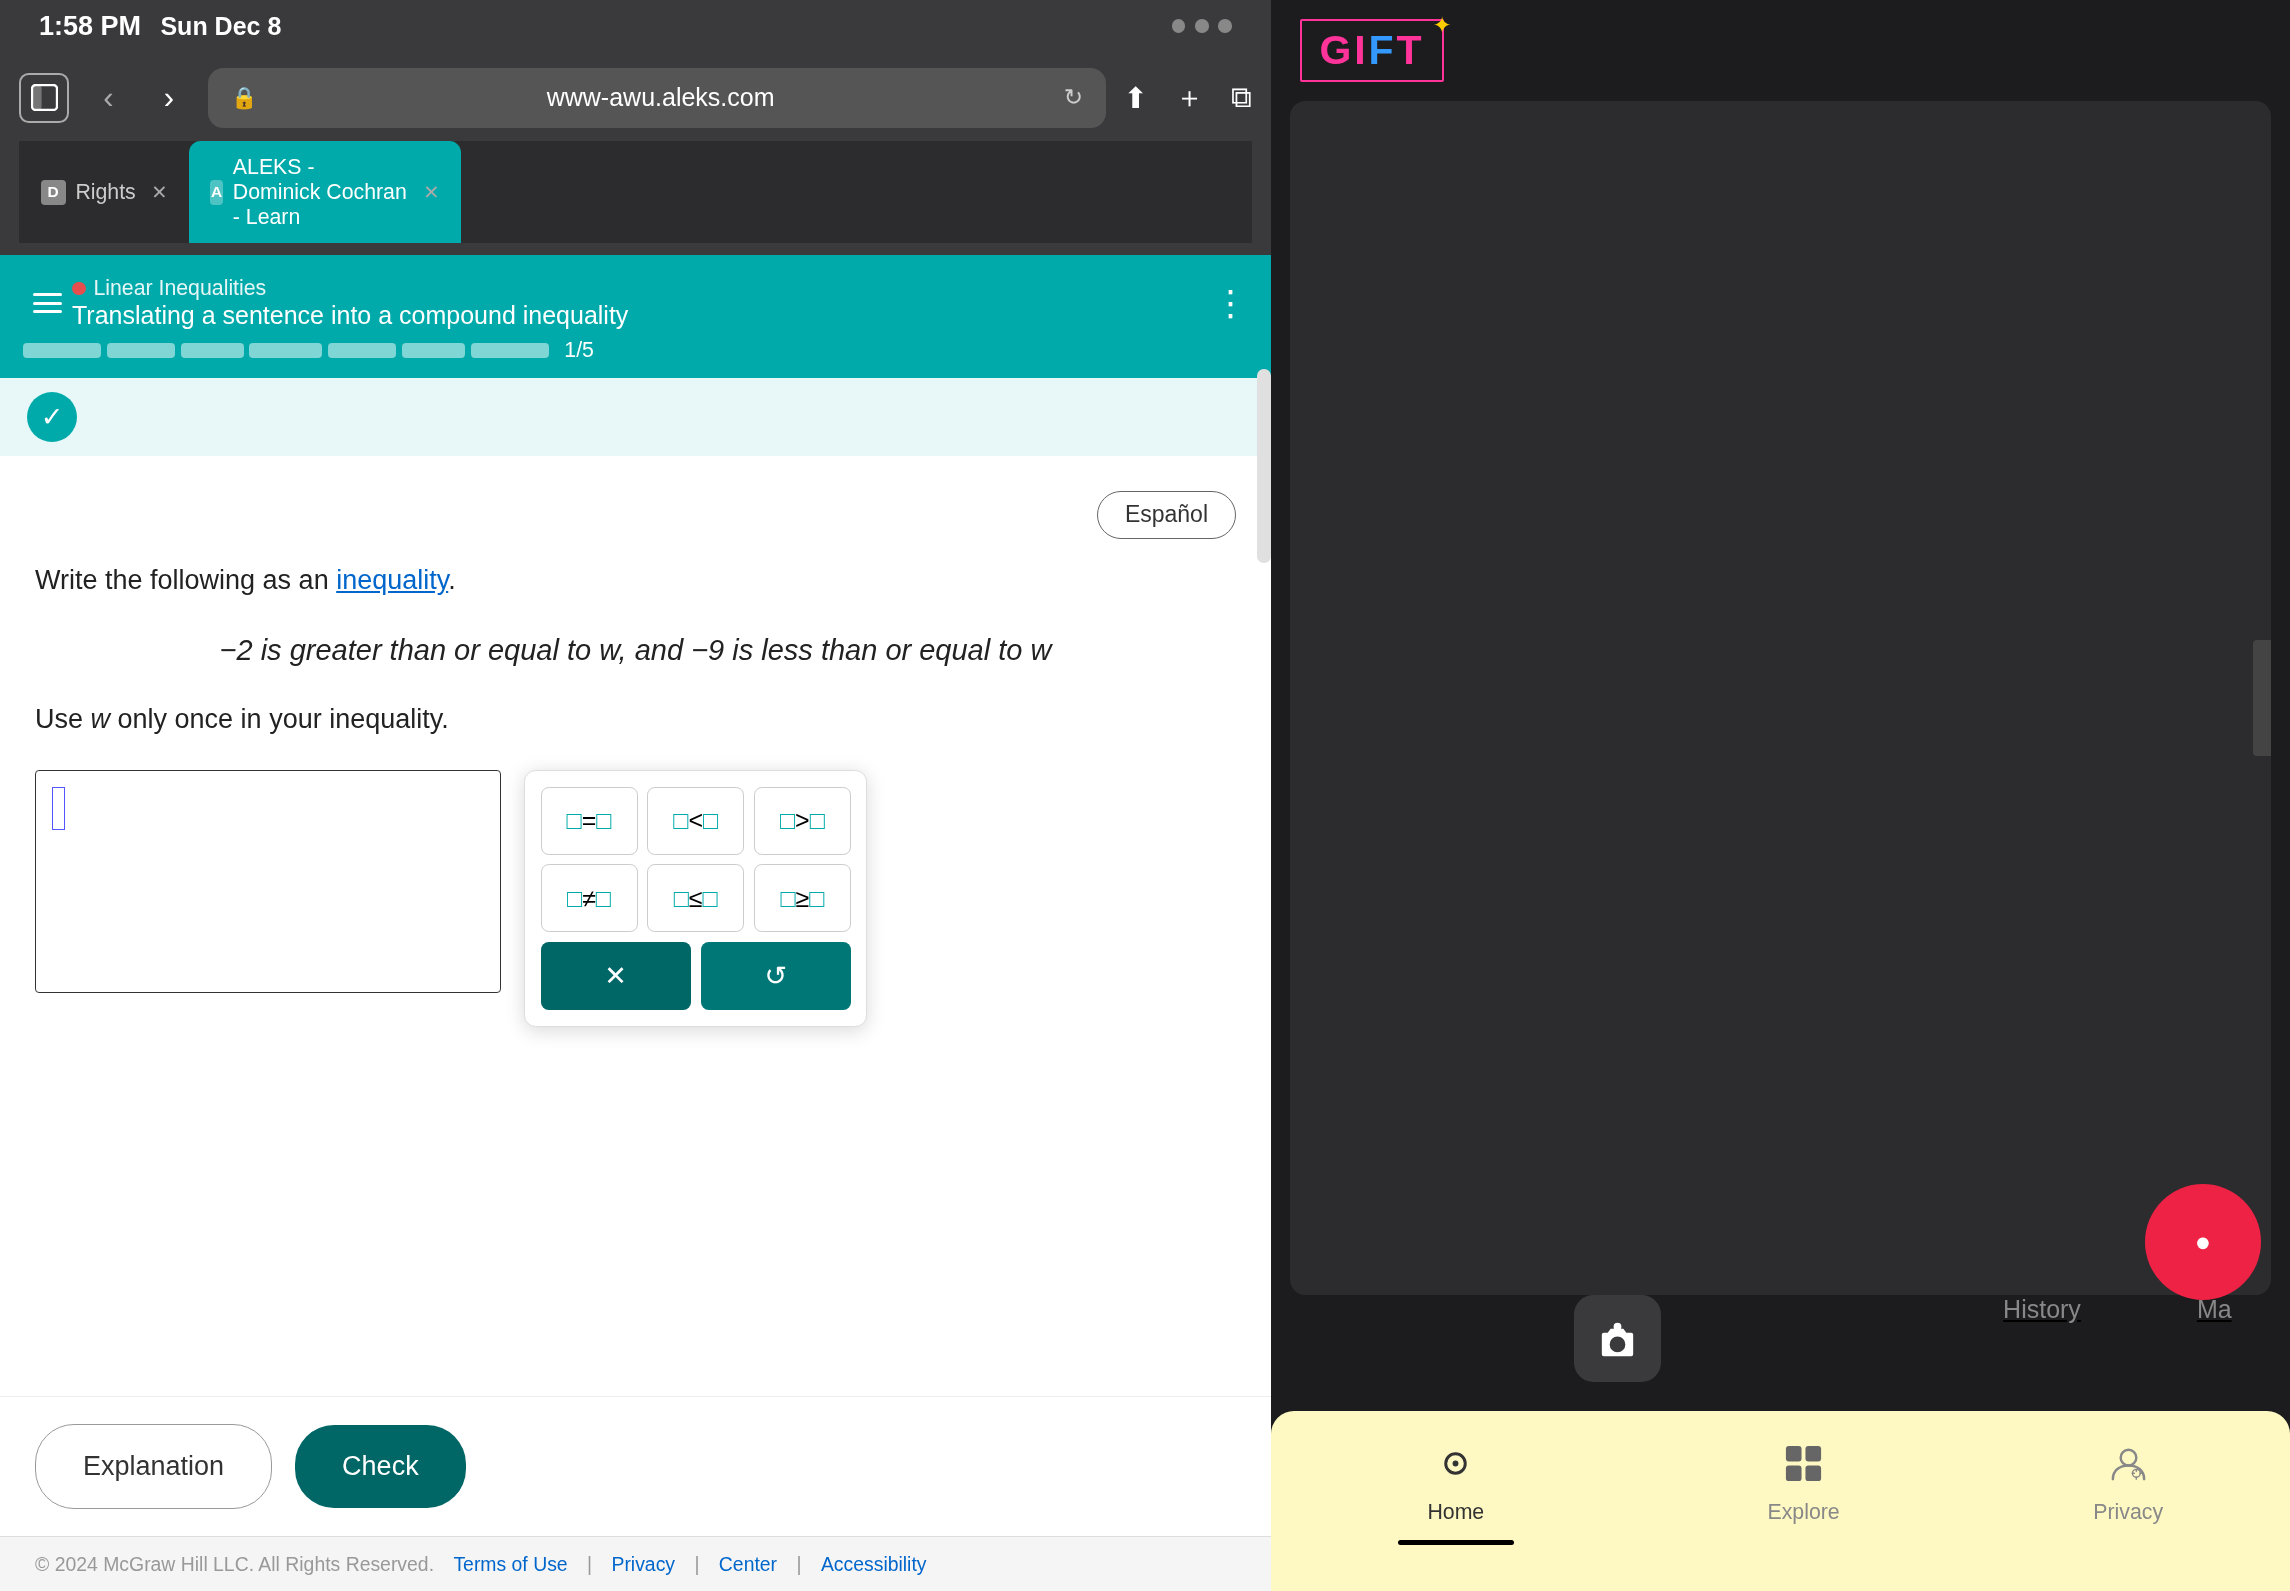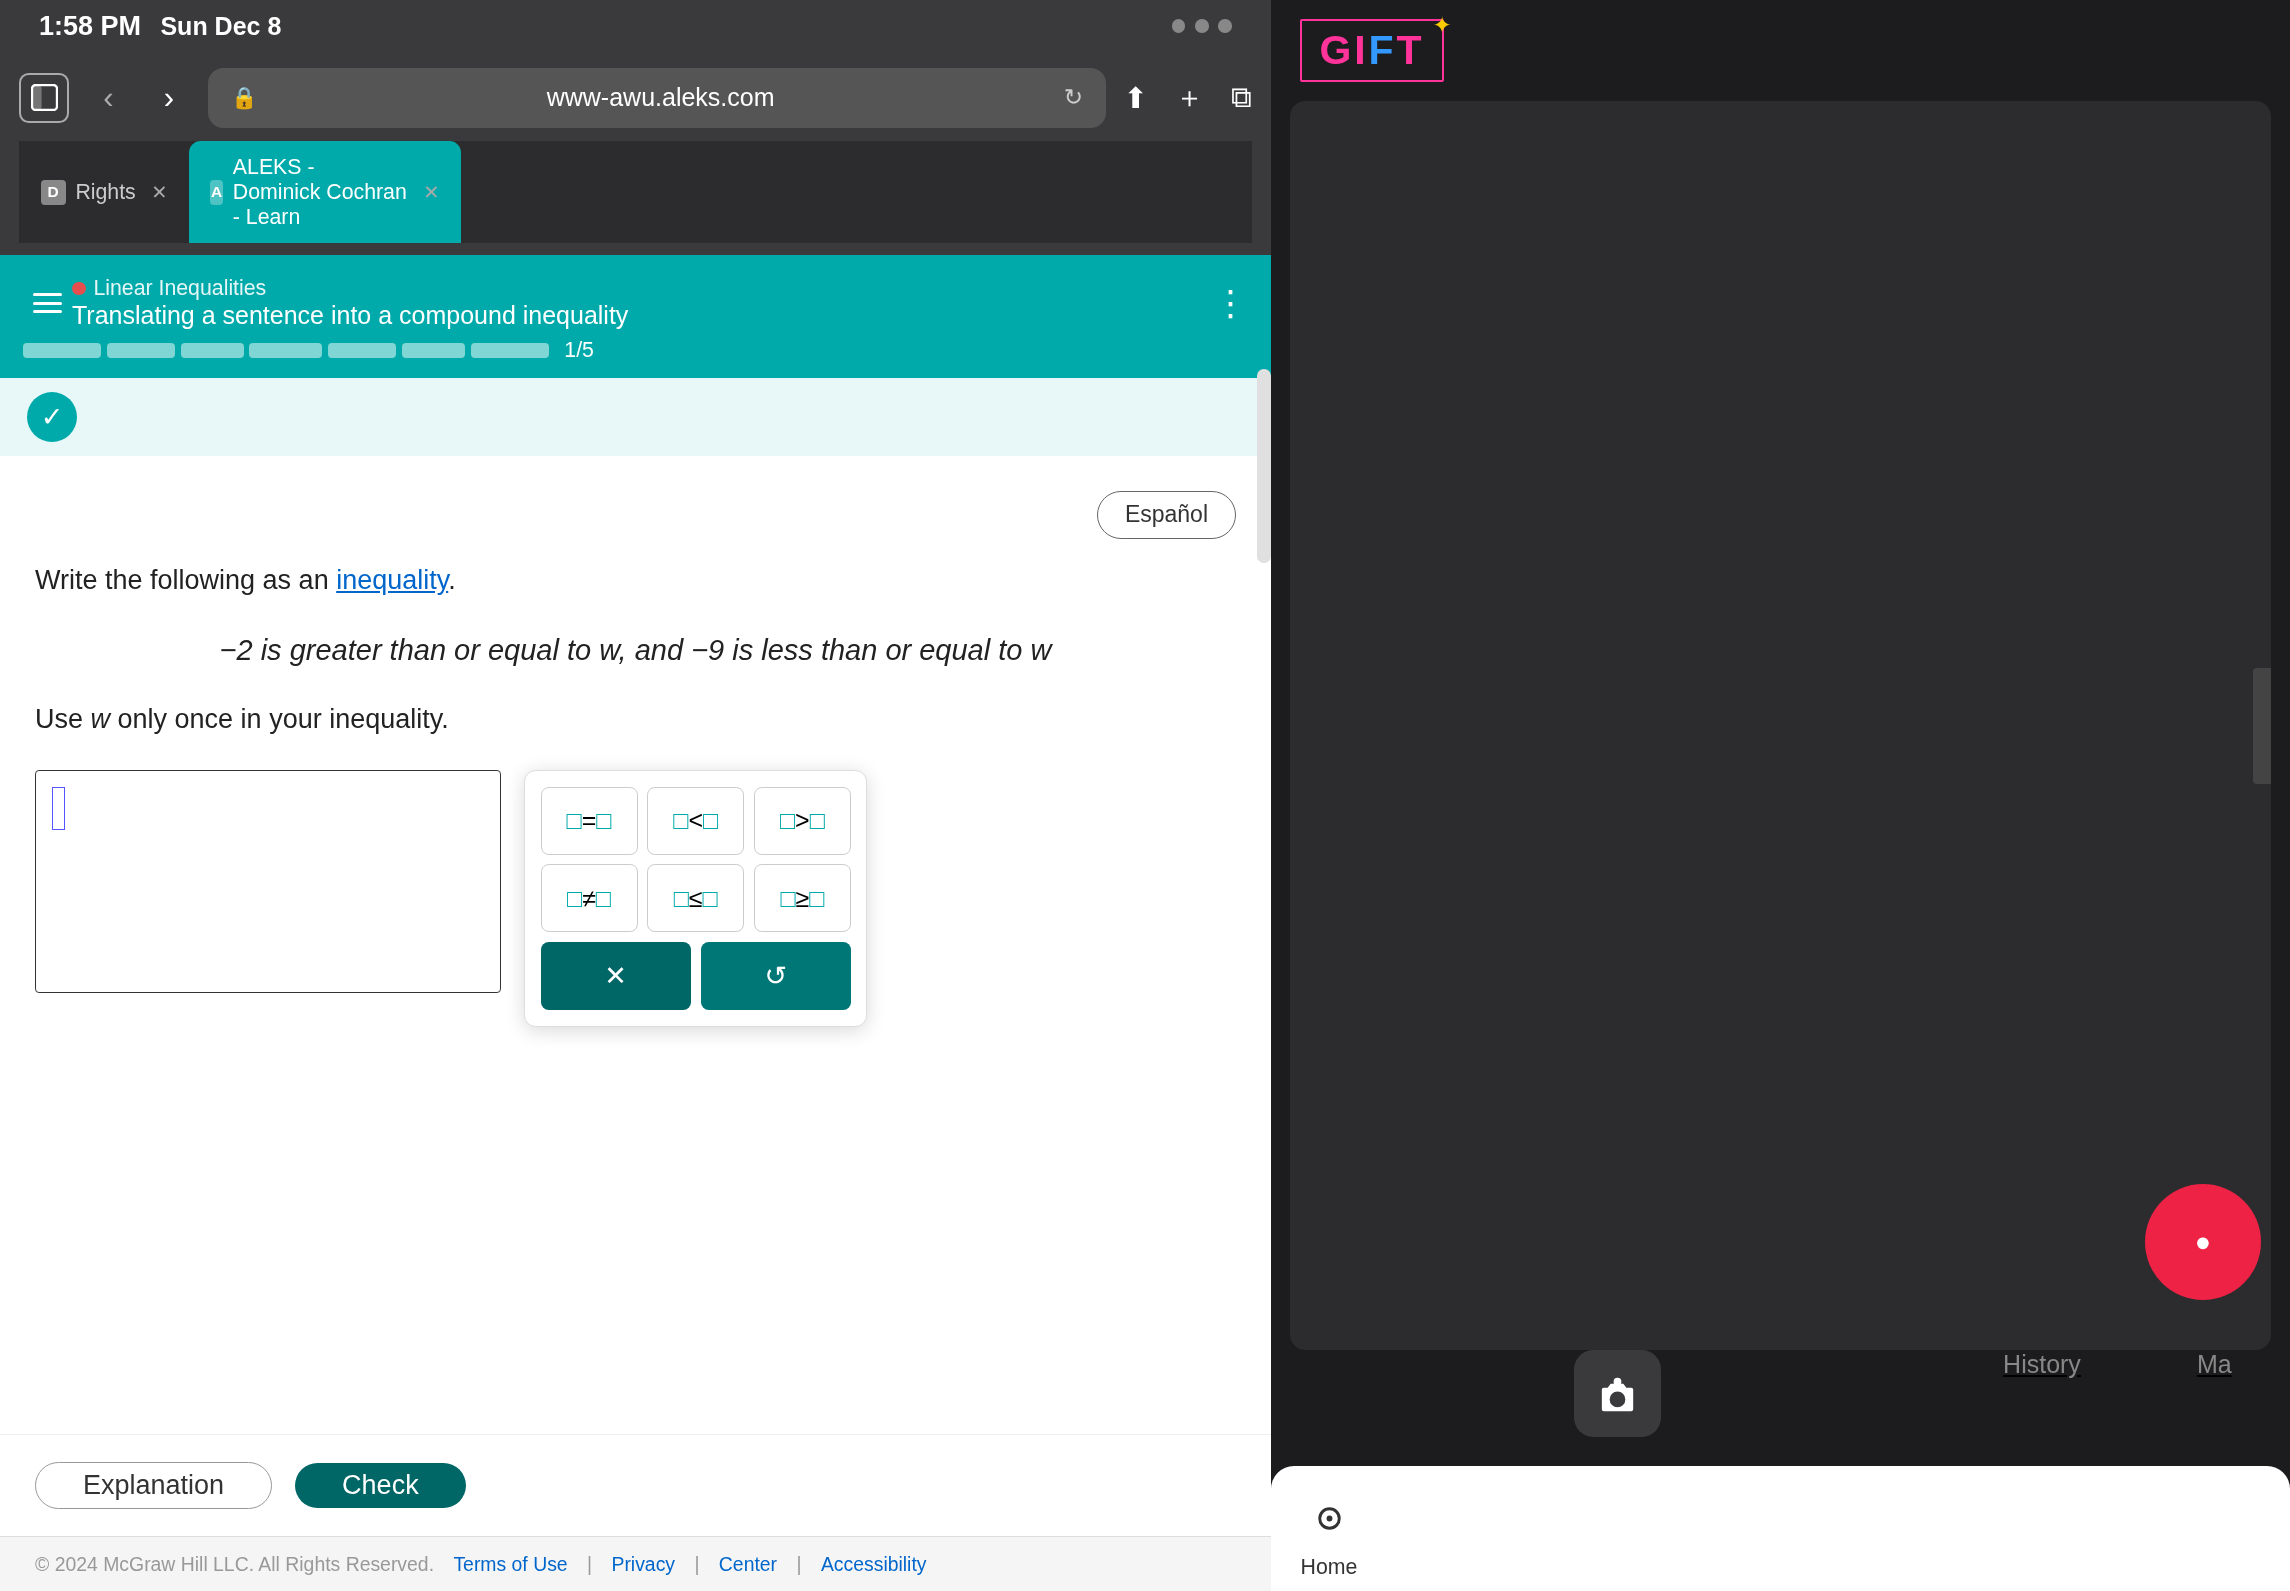--- a/index.html
+++ b/index.html
@@ -288,21 +288,21 @@
     
     .aleks-footer {
       background: white;
       border-top: 1px solid #eee;
       padding: 27px 35px;
       display: flex;
       align-items: center;
       gap: 23px;
     }
     .footer-btn {
-      padding: 7px 47px;
+      padding: 26px 47px;
       border-radius: 39px;
       font-size: 27px;
       cursor: pointer;
       font-weight: 500;
     }
     .footer-btn.explanation {
       background: white;
       border: 1.9px solid #999;
       color: #333;
     }
@@ -377,28 +377,27 @@
     
     .gift-bottom-labels {
       display: flex;
       justify-content: flex-end;
       padding: 0 39px 19.4px;
       gap: 78px;
     }
 
     
     .gift-nav-bar {
-      background: #ffffff;
-      height: 125px;
+      background: #fef9c3;
+      height: 180px;
       border-radius: 23px 23px 0 0;
       display: flex;
       align-items: flex-start;
       justify-content: space-around;
       padding-top: 23px;
-      flex-direction: column;
     }
     .nav-item {
       display: flex;
       flex-direction: column;
       align-items: center;
       gap: 7.8px;
     }
     .nav-item .nav-icon {
       width: 58px; height: 58px;
       display: flex; align-items: center; justify-content: center;

